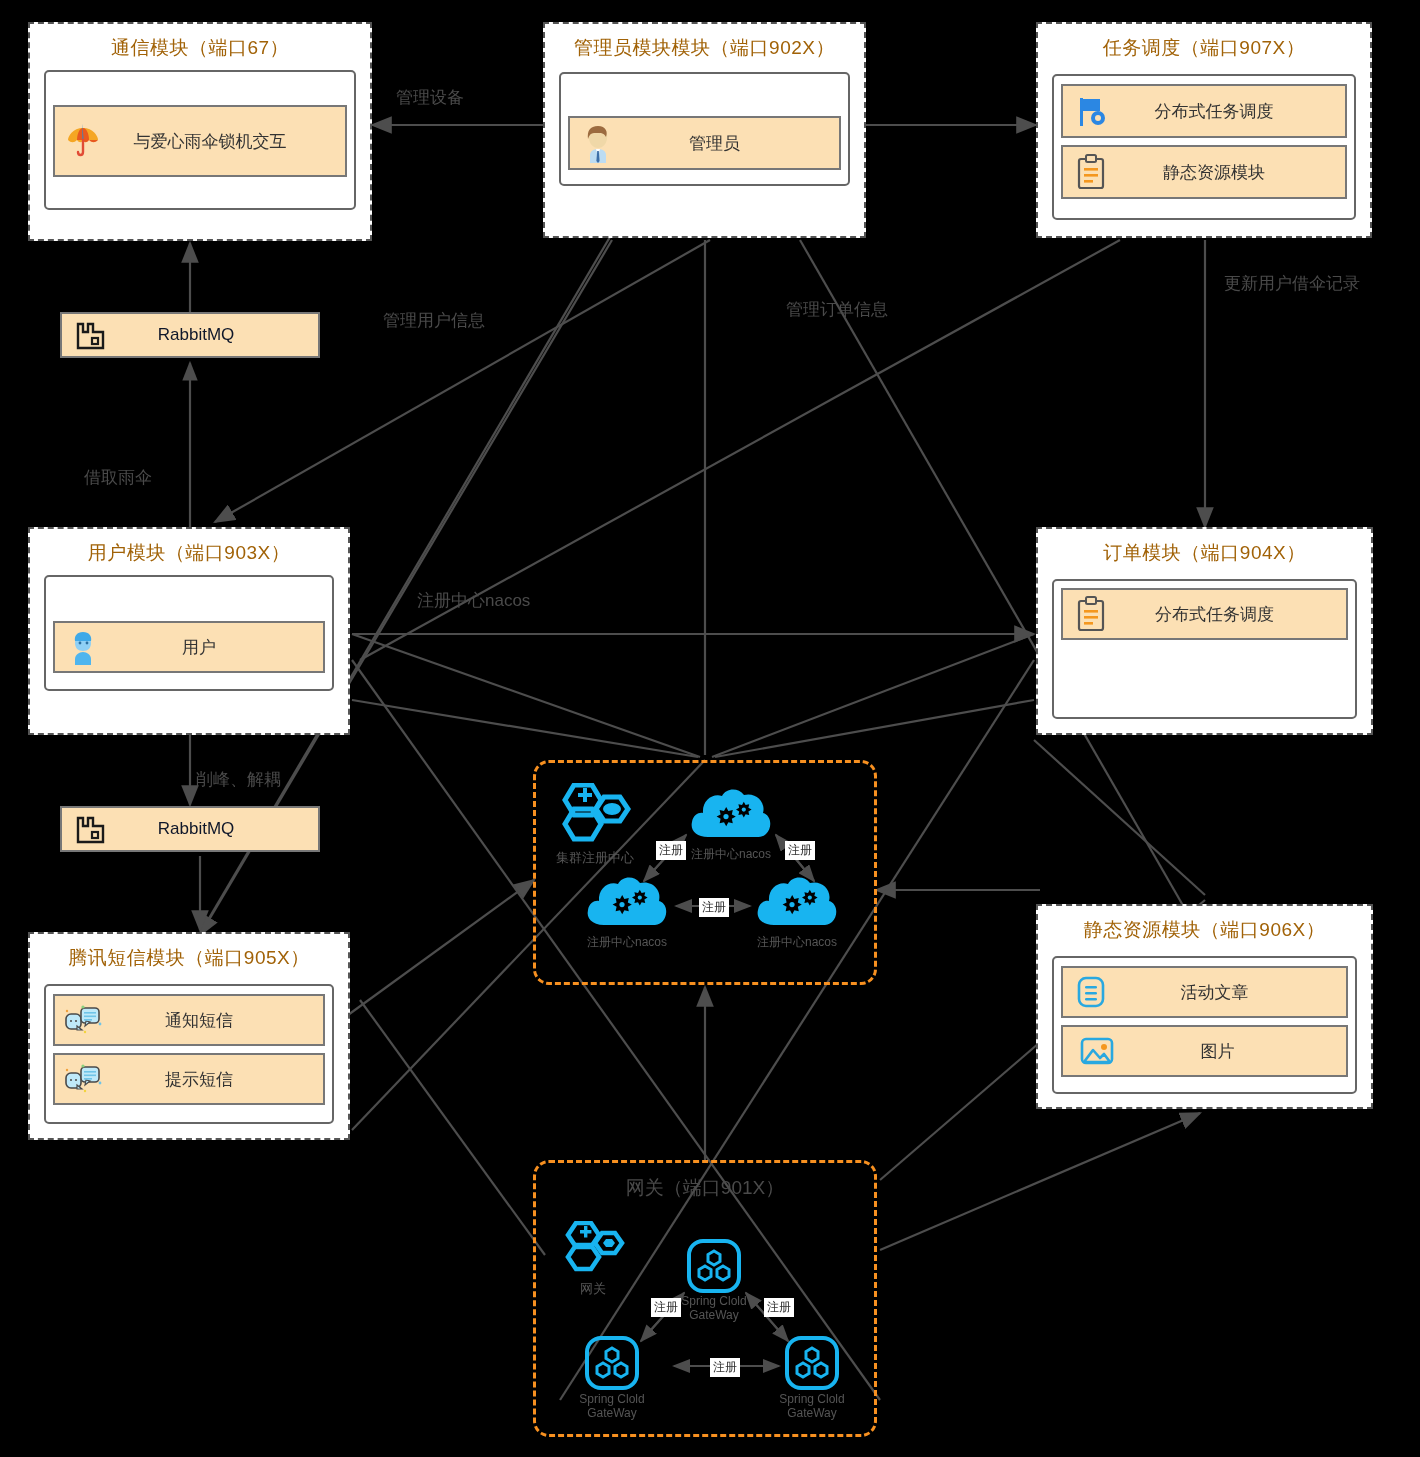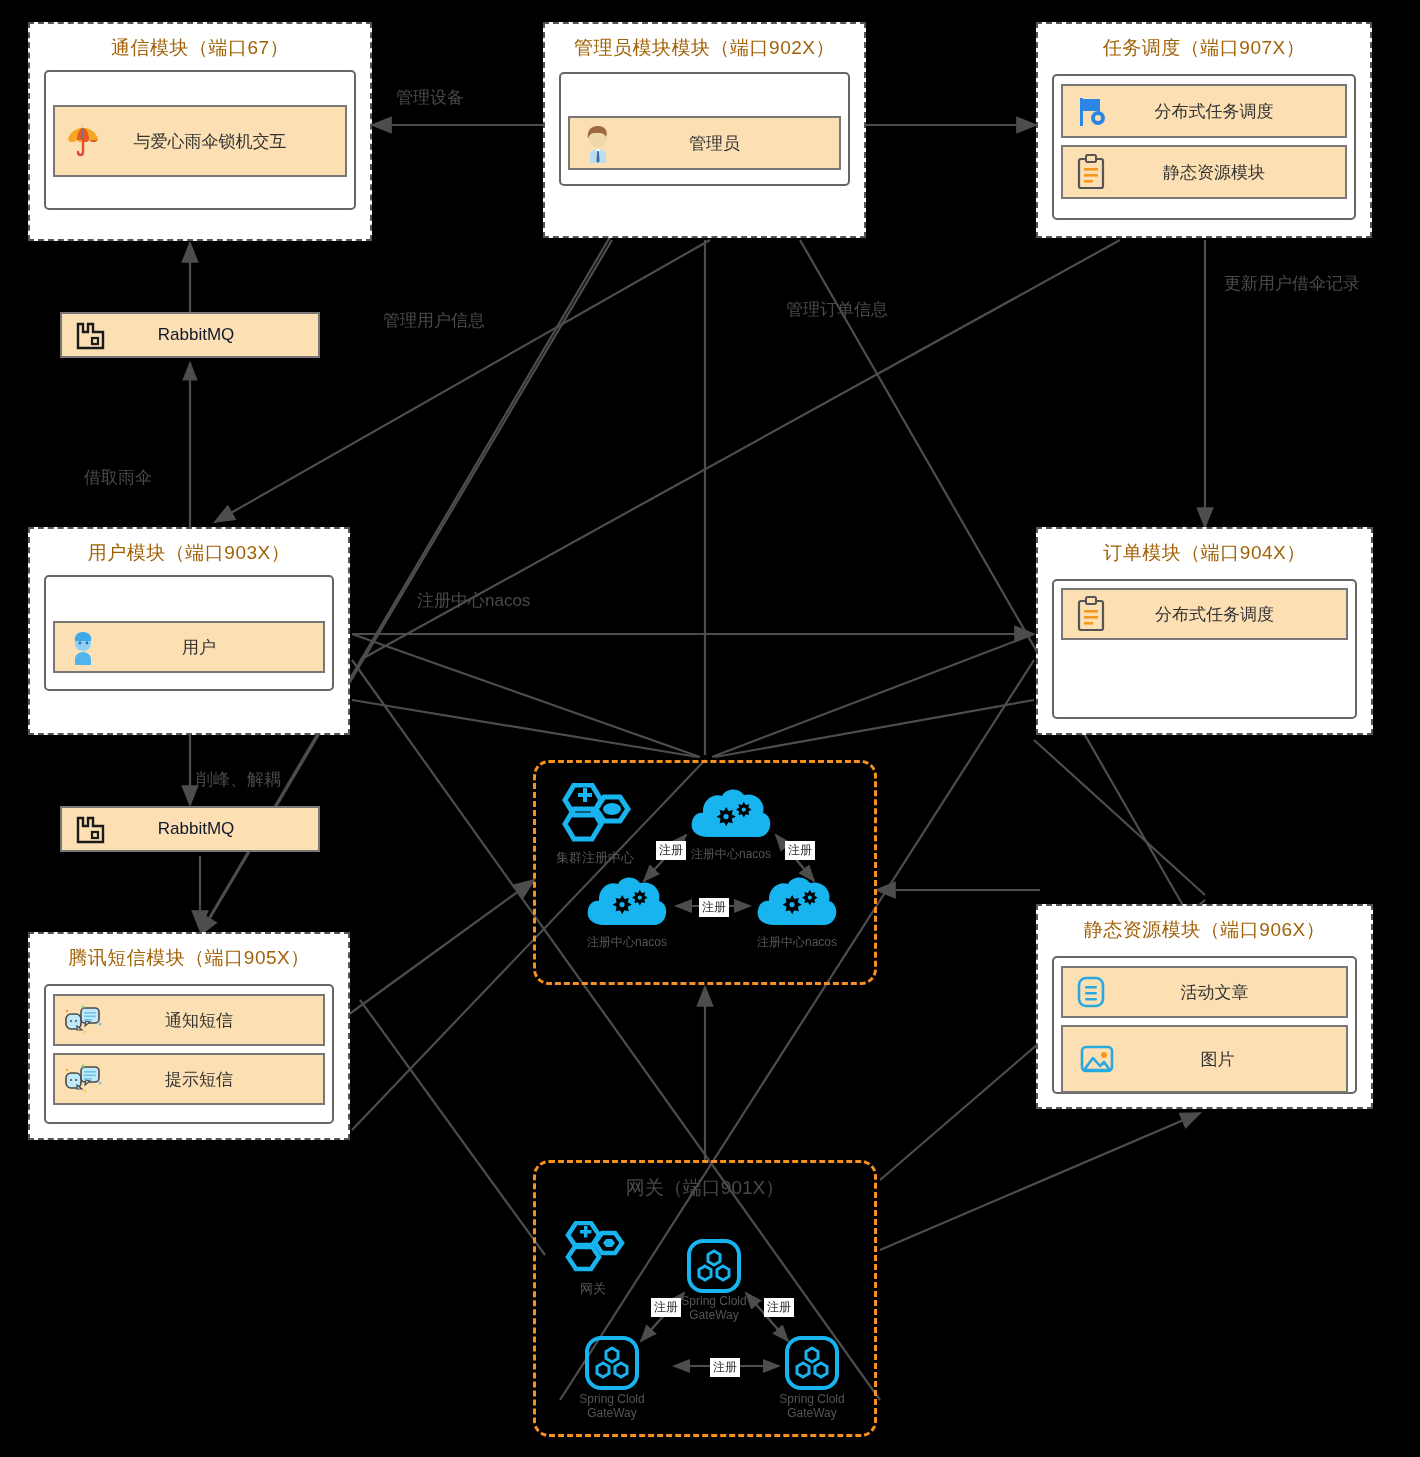--- a/index.html
+++ b/index.html
@@ -279,21 +279,21 @@
         <span class="ico">
           <svg width="34" height="34" viewBox="0 0 34 34">
             <rect x="5" y="3" width="24" height="28" rx="7" fill="none" stroke="#29a8e0" stroke-width="2.6"></rect>
             <rect x="11" y="11" width="12" height="2.6" rx="1.3" fill="#29a8e0"></rect>
             <rect x="11" y="17" width="12" height="2.6" rx="1.3" fill="#29a8e0"></rect>
             <rect x="11" y="23" width="12" height="2.6" rx="1.3" fill="#29a8e0"></rect>
           </svg>
         </span>
         <span class="lbl">活动文章</span>
       </div>
-      <div class="item" style="height:68px;padding-left:6px;">
+      <div class="item" style="height:52px;padding-left:6px;">
         <span class="ico">
           <svg width="36" height="32" viewBox="0 0 36 32">
             <rect x="3" y="4" width="30" height="24" rx="4" fill="none" stroke="#29a8e0" stroke-width="2.6"></rect>
             <circle cx="25" cy="12" r="3" fill="#f4971f"></circle>
             <path d="M5 27 L14 15 L21 23 L25 19 L31 27 Z" fill="none" stroke="#29a8e0" stroke-width="2.6" stroke-linejoin="round"></path>
           </svg>
         </span>
         <span class="lbl">图片</span>
       </div>
     </div>

